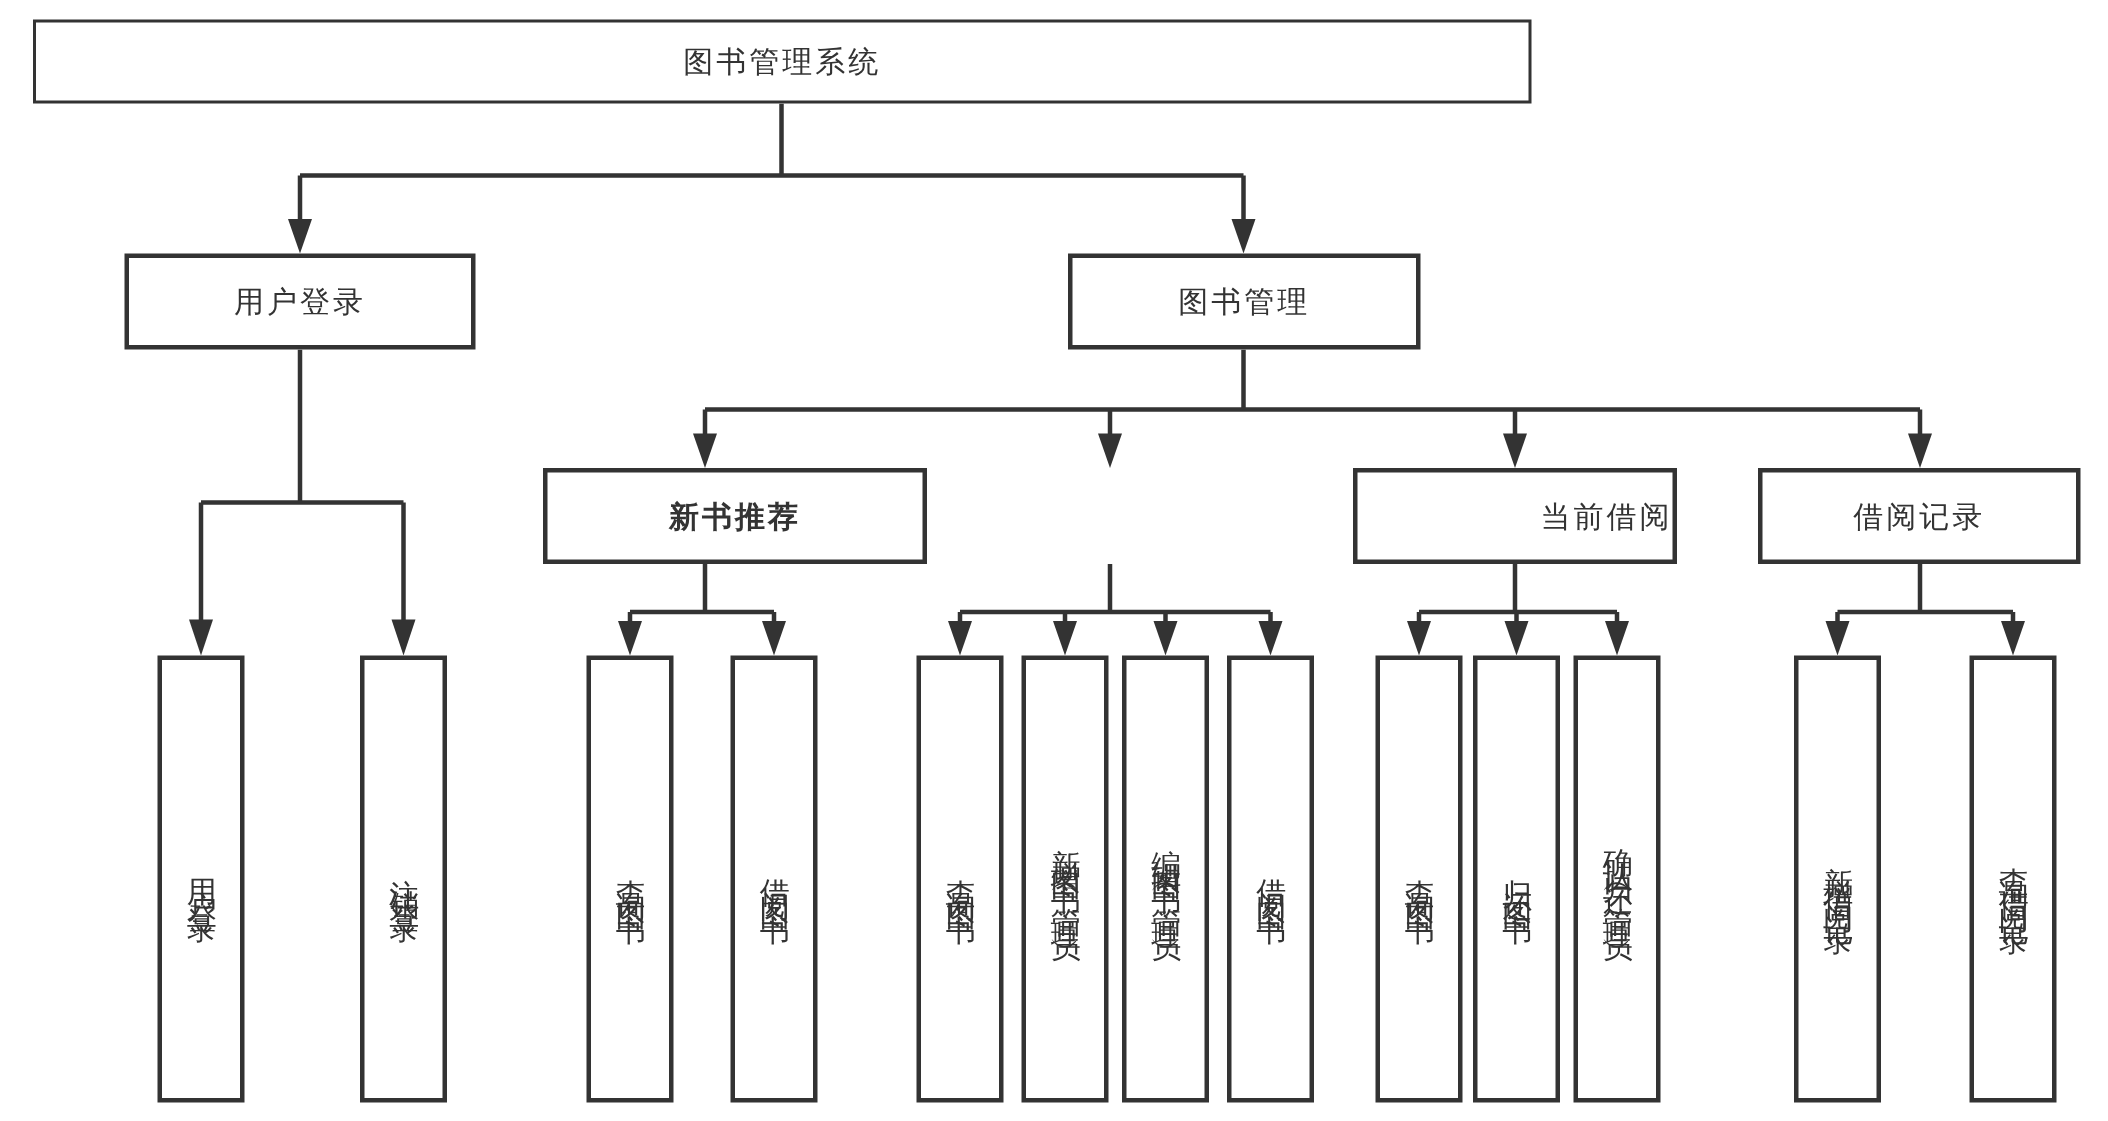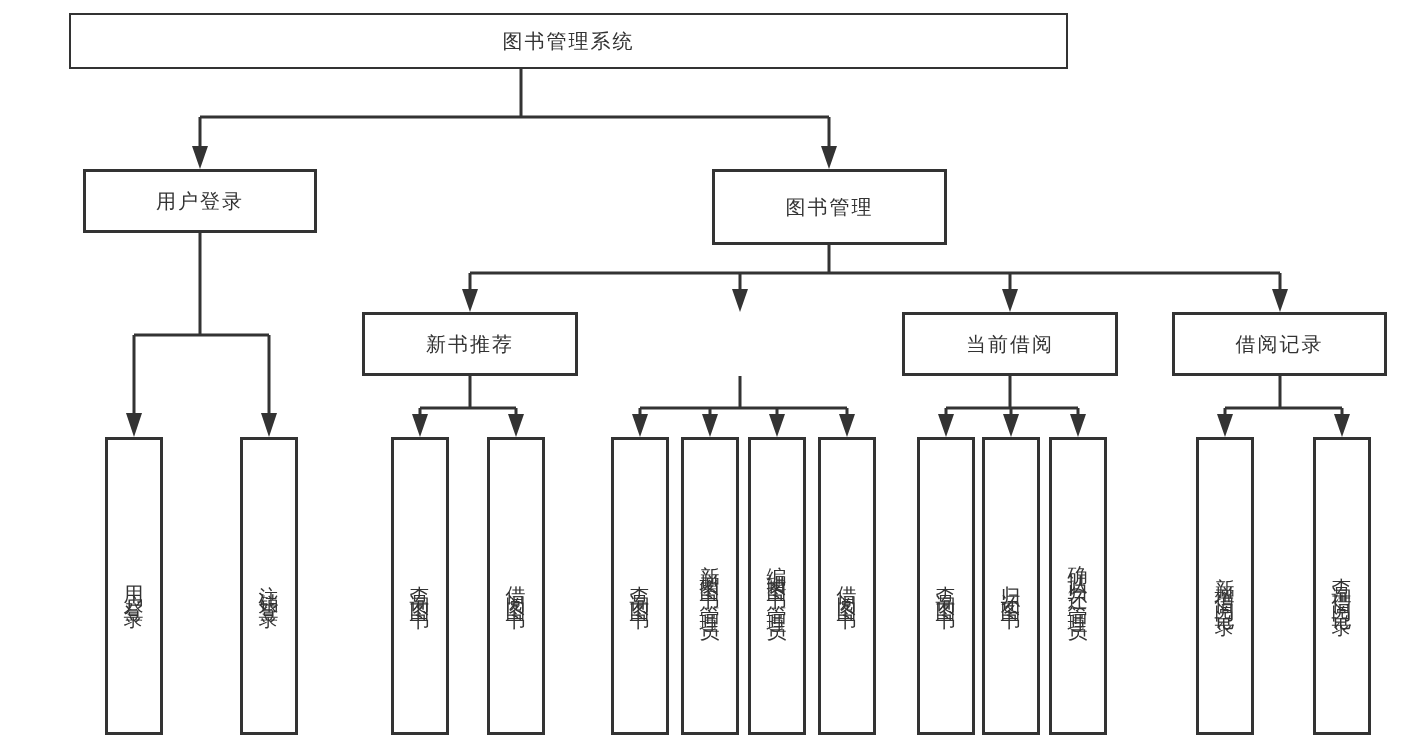--- a/index.html
+++ b/index.html
@@ -109,35 +109,35 @@
     <path d="M1010 376 V408 M946 408 H1078 M946 408 V416 M1011 408 V416 M1078 408 V416"></path>
     <polygon points="938,414 954,414 946,437"></polygon>
     <polygon points="1003,414 1019,414 1011,437"></polygon>
     <polygon points="1070,414 1086,414 1078,437"></polygon>
 
     <path d="M1280 376 V408 M1225 408 H1342 M1225 408 V416 M1342 408 V416"></path>
     <polygon points="1217,414 1233,414 1225,437"></polygon>
     <polygon points="1334,414 1350,414 1342,437"></polygon>
   </svg>
 
-  <div class="box root-box" style="left:22px; top:13px; width:999px; height:56px;margin-left:47px;">
+  <div class="box root-box" style="left:22px; top:13px; width:999px; height:56px;">
     <span class="hlabel">图书管理系统</span>
   </div>
 
   <div class="box" style="left:83px; top:169px; width:234px; height:64px;">
     <span class="hlabel">用户登录</span>
   </div>
-  <div class="box" style="left:712px; top:169px; width:235px; height:76px;">
+  <div class="box" style="left:712px; top:169px; width:235px; height:64px;">
     <span class="hlabel">图书管理</span>
   </div>
 
-  <div class="box" style="left:362px; top:312px; width:216px; height:64px;">
+  <div class="box" style="left:362px; top:312px; width:256px; height:64px;font-weight:bold;">
     <span class="hlabel">新书推荐</span>
   </div>
-  <div class="box" style="left:902px; top:312px; width:216px; height:64px;">
+  <div class="box" style="left:902px; top:312px; width:216px; height:64px;justify-content:flex-end;">
     <span class="hlabel">当前借阅</span>
   </div>
   <div class="box" style="left:1172px; top:312px; width:215px; height:64px;">
     <span class="hlabel">借阅记录</span>
   </div>
 
   <div class="box leaf" style="left:105px;">
     <span class="vlabel">用户登录</span>
   </div>
   <div class="box leaf" style="left:240px;">

